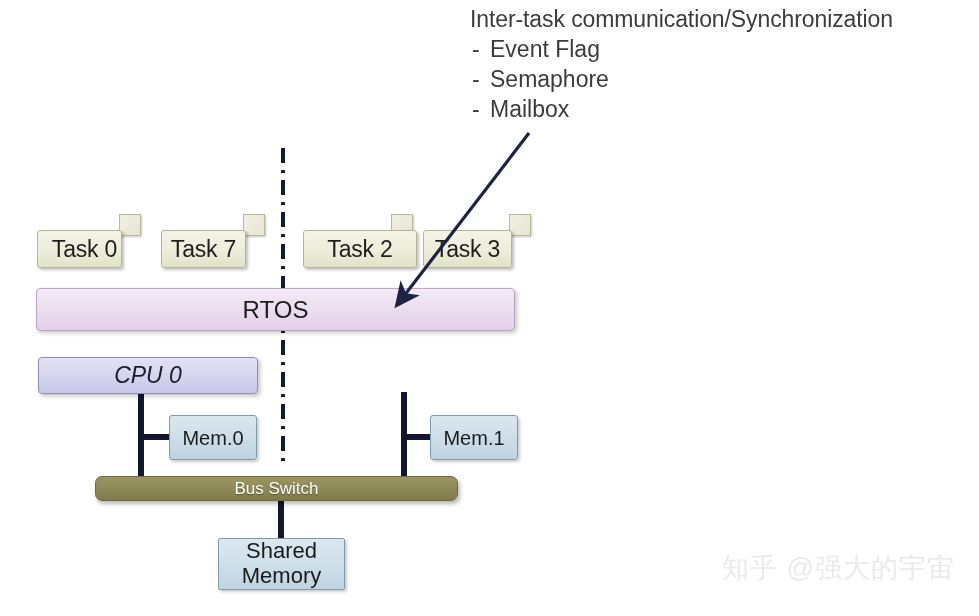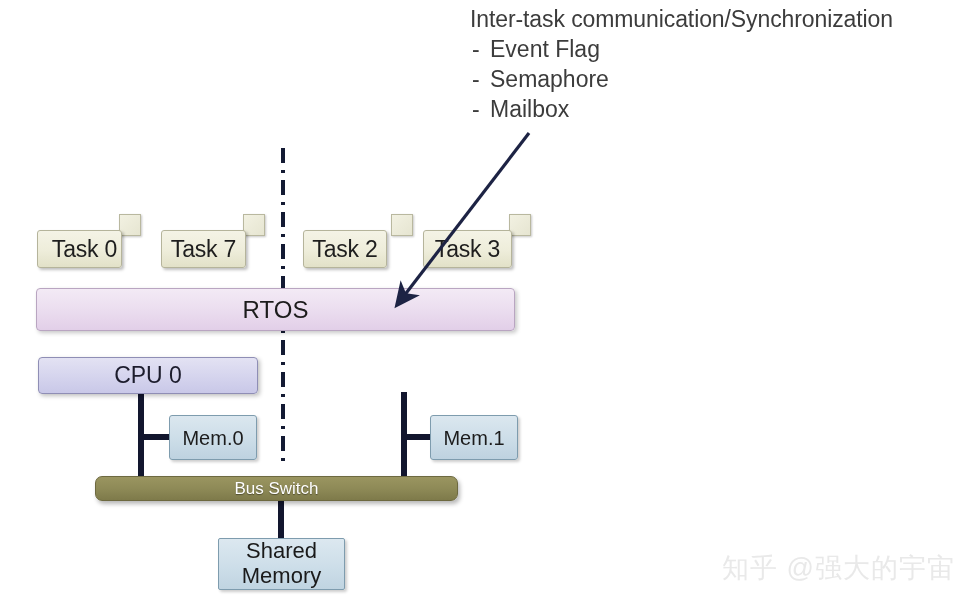--- a/index.html
+++ b/index.html
@@ -226,21 +226,21 @@
 
   <div class="task-wrap" style="left:161px; top:230px; width:85px; height:38px;">
     <div class="task-tab"></div>
     <div class="task-box" style="width:85px; height:38px;">
       <span>Task 7</span>
     </div>
   </div>
 
   <div class="task-wrap" style="left:303px; top:230px; width:91px; height:38px;">
     <div class="task-tab"></div>
-    <div class="task-box" style="width:84px; height:38px;">
+    <div class="task-box" style="width:114px; height:38px;">
       <span>Task 2</span>
     </div>
   </div>
 
   <div class="task-wrap" style="left:423px; top:230px; width:89px; height:38px;">
     <div class="task-tab"></div>
     <div class="task-box" style="width:89px; height:38px;">
       <span>Task 3</span>
     </div>
   </div>
@@ -252,21 +252,21 @@
   <div class="conn" style="left:138px; top:392px; width:6px; height:88px;"></div>
 
   <div class="conn" style="left:138px; top:434px; width:34px; height:6px;"></div>
 
   <div class="conn" style="left:401px; top:392px; width:6px; height:88px;"></div>
 
   <div class="conn" style="left:401px; top:434px; width:33px; height:6px;"></div>
 
   <div class="conn" style="left:278px; top:498px; width:6px; height:44px;"></div>
 
-  <div class="node cpu0-box" style="left:38px; top:357px; width:220px; height:37px;">
+  <div class="node cpu0-box" style="left:38px; top:357px; width:220px; height:37px;font-style:italic;">
     <span>CPU 0</span>
   </div>
 
 
   <div class="node mem-box" style="left:169px; top:415px; width:88px; height:45px;">
     <span>Mem.</span>
     <span>0</span>
   </div>
 
   <div class="node mem-box" style="left:430px; top:415px; width:88px; height:45px;">

